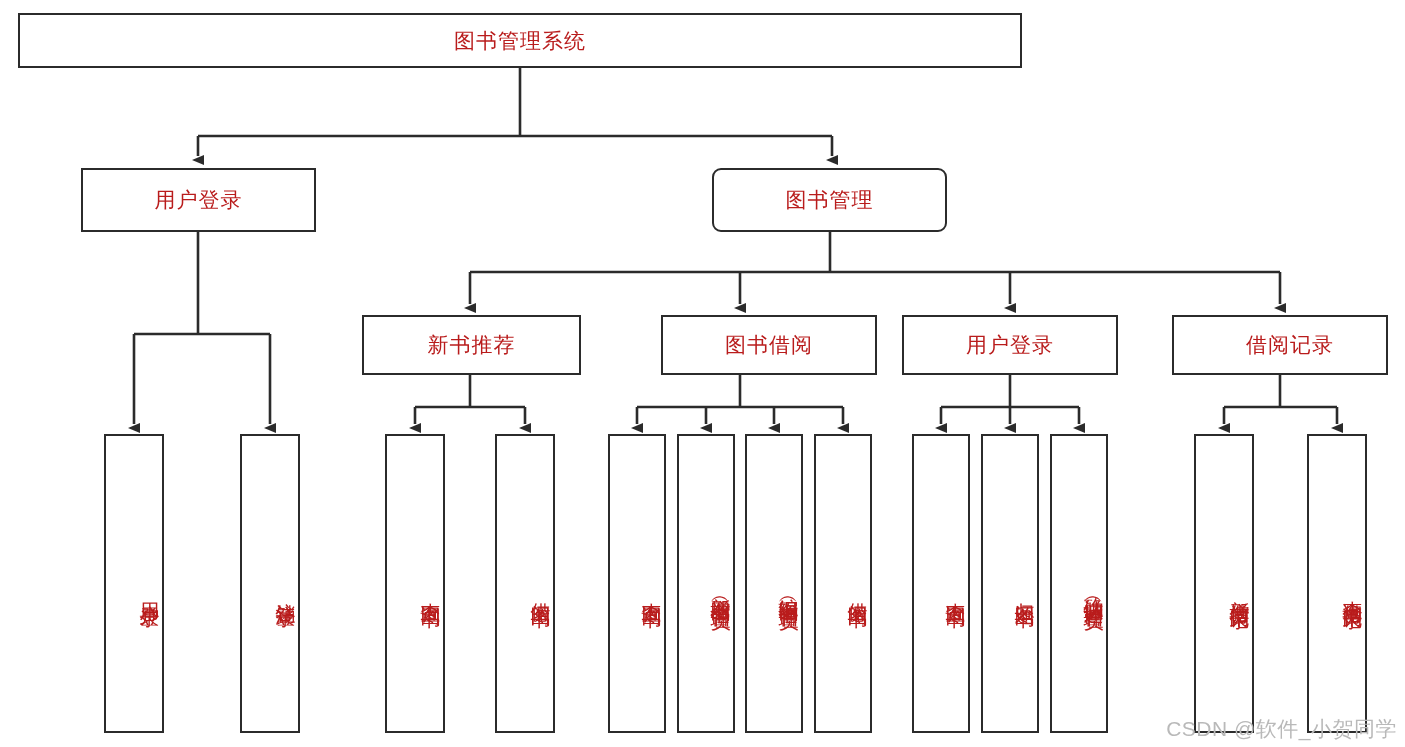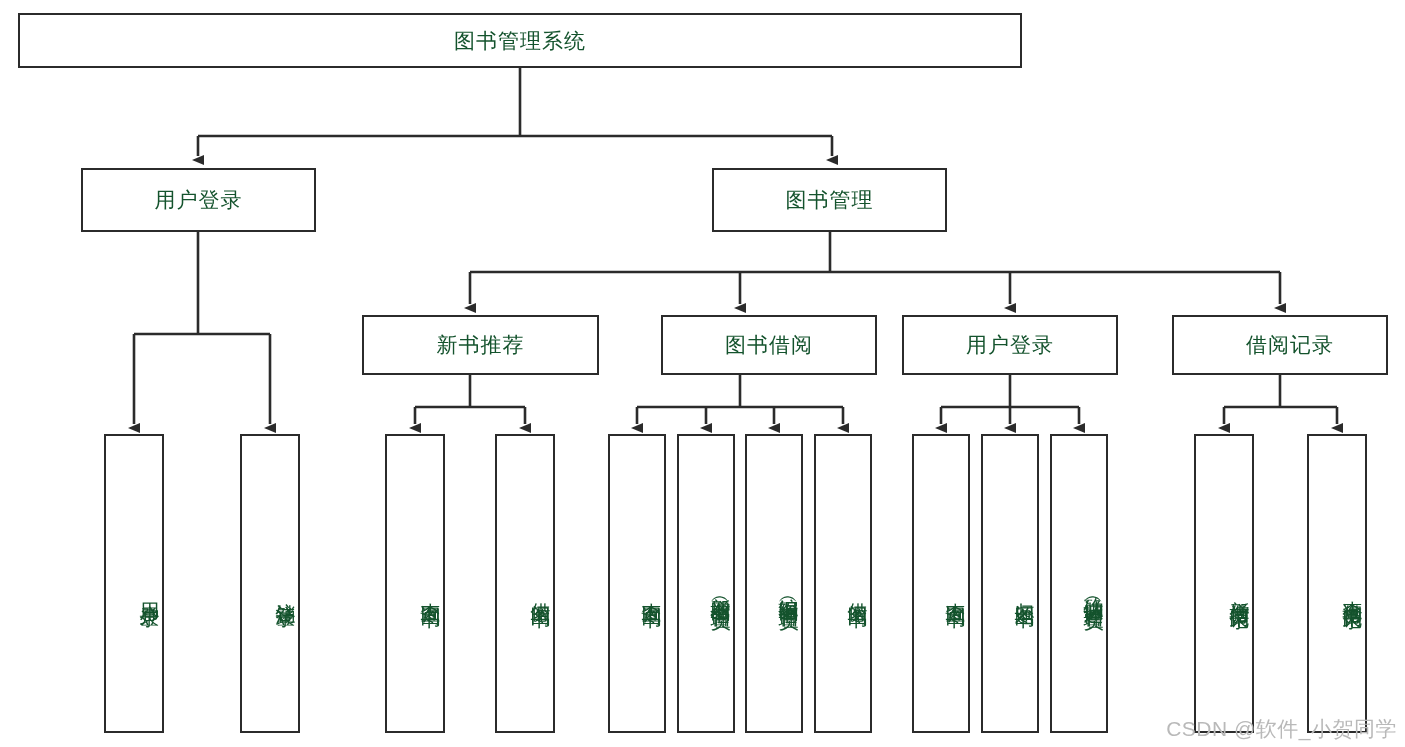--- a/index.html
+++ b/index.html
@@ -26,21 +26,21 @@
     pointer-events: none;
   }
   .node {
     position: absolute;
     box-sizing: border-box;
     border: 2px solid #2b2b2b;
     background: #ffffff;
     display: flex;
     align-items: center;
     justify-content: center;
-    color: #14532d;
+    color: #b91c1c;
     text-align: center;
   }
   .node.h {
     font-size: 21px;
     line-height: 1.1;
     letter-spacing: 1px;
   }
   .node.root {
     font-size: 21px;
   }
@@ -124,25 +124,25 @@
     </g>
   </svg>
 
   <div class="node h root" style="left:18px; top:13px; width:1004px; height:55px;">
     <span>图书管理系统</span>
   </div>
 
   <div class="node h" style="left:81px; top:168px; width:235px; height:64px;">
     <span>用户登录</span>
   </div>
-  <div class="node h" style="left:712px; top:168px; width:235px; height:64px;">
+  <div class="node h" style="left:712px; top:168px; width:235px; height:64px;border-radius:9px;">
     <span>图书管理</span>
   </div>
 
-  <div class="node h" style="left:362px; top:315px; width:237px; height:60px;">
+  <div class="node h" style="left:362px; top:315px; width:219px; height:60px;">
     <span>新书推荐</span>
   </div>
   <div class="node h" style="left:632px; top:315px; width:216px; height:60px;margin-left:29px;">
     <span>图书借阅</span>
   </div>
   <div class="node h" style="left:902px; top:315px; width:216px; height:60px;">
     <span>用户登录</span>
   </div>
   <div class="node h" style="left:1172px; top:315px; width:216px; height:60px;padding-left:20px;">
     <span>借阅记录</span>

